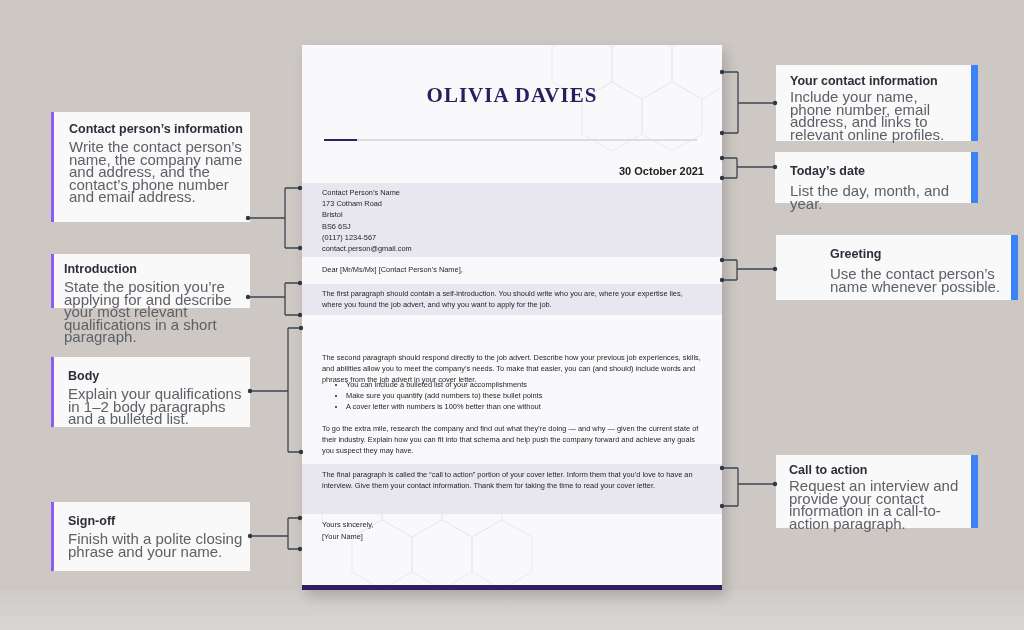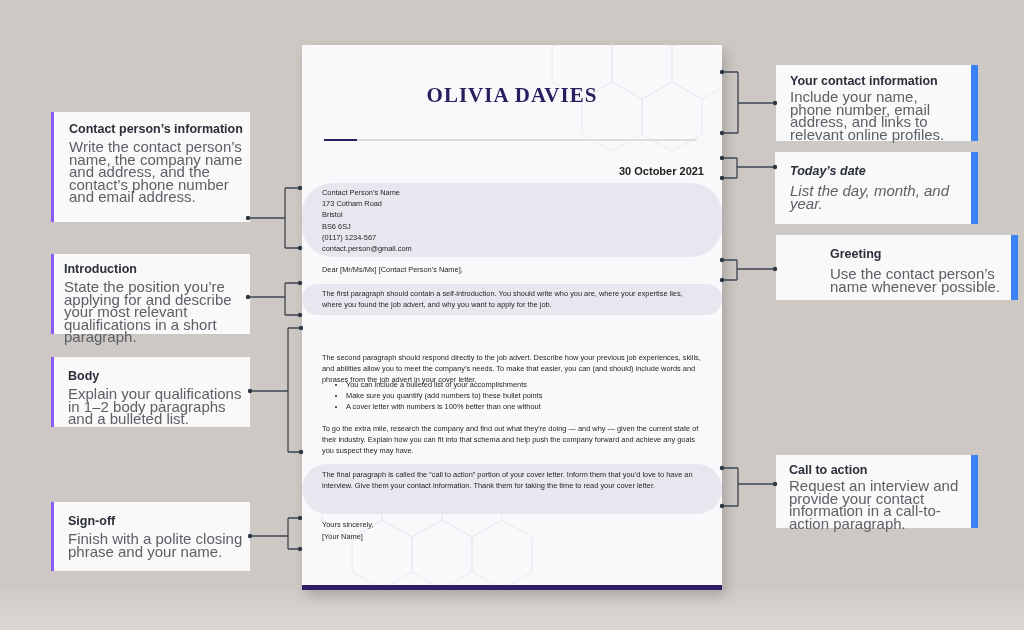--- a/index.html
+++ b/index.html
@@ -7,21 +7,21 @@
   .floor{position:absolute;left:0;top:590px;width:1024px;height:40px;background:linear-gradient(#cfcbc8,#d9d6d3);}
   .paper{position:absolute;left:302px;top:45px;width:420px;height:545px;background:#f9f9fc;box-shadow:4px 6px 12px rgba(0,0,0,0.18);overflow:hidden;}
   .paper .bottom-bar{position:absolute;left:0;bottom:0;width:100%;height:5px;background:#2e1f63;}
   .hex{position:absolute;left:0;top:0;width:420px;height:545px;pointer-events:none;}
   .name{position:absolute;left:0;width:100%;top:38px;text-align:center;font-family:"Liberation Serif",serif;font-weight:bold;font-size:21px;letter-spacing:1px;color:#2b1d5e;}
   .contactline{position:absolute;left:0;width:100%;top:75px;text-align:center;font-size:7.3px;color:#333;}
   .contactline .dot{display:inline-block;width:4px;height:4px;border-radius:50%;background:#222;margin:0 5px;vertical-align:middle;}
   .rule{position:absolute;left:22px;top:94px;width:373px;height:2px;background:#ddd;}
   .rule .accent{position:absolute;left:0;top:0;width:33px;height:2px;background:#2e1f63;}
   .date{position:absolute;right:18px;top:120px;font-size:11px;font-weight:bold;color:#222;}
-  .band{position:absolute;left:0;width:100%;border-radius:31px;}
+  .band{position:absolute;left:0;width:100%;}
   .shade{background:#e8e7f0;}
   .txt{position:absolute;left:20px;right:20px;font-size:7.4px;line-height:11.2px;color:#1f1f1f;}
   .txt ul{margin:0;padding-left:24px;}
   .txt li{list-style:disc;}
   .callout{position:absolute;background:#f9f9f9;}
   .callout.left{border-left:3px solid #8b5cf6;}
   .callout.right{border-right:7px solid #3b82f6;}
   .callout h3{margin:0;font-size:12.5px;font-weight:bold;color:#2b2f3a;line-height:15px;}
   .callout p{margin:4px 0 0 0;font-size:15px;line-height:12.6px;color:#5d6066;}
   svg.conn{position:absolute;left:0;top:0;width:1024px;height:630px;pointer-events:none;}
@@ -90,21 +90,21 @@
 
   <div class="bottom-bar"></div>
 </div>
 
 <div class="callout left" style="left:51px;top:112px;width:196px;height:110px;">
   <div style="padding:10px 0 0 15px;">
     <h3>Contact person’s information</h3>
     <p>Write the contact person’s name, the company name and address, and the contact’s phone number and email address.</p>
   </div>
 </div>
-<div class="callout left" style="left:51px;top:254px;width:196px;height:80px;">
+<div class="callout left" style="left:51px;top:254px;width:196px;height:54px;">
   <div style="padding:8px 0 0 10px;">
     <h3>Introduction</h3>
     <p>State the position you’re applying for and describe your most relevant qualifications in a short paragraph.</p>
   </div>
 </div>
 <div class="callout left" style="left:51px;top:357px;width:196px;height:70px;">
   <div style="padding:12px 0 0 14px;">
     <h3>Body</h3>
     <p>Explain your qualifications in 1–2 body paragraphs and a bulleted list.</p>
   </div>
@@ -115,21 +115,21 @@
     <p>Finish with a polite closing phrase and your name.</p>
   </div>
 </div>
 
 <div class="callout right" style="left:776px;top:65px;width:195px;height:76px;">
   <div style="padding:9px 8px 0 14px;">
     <h3>Your contact information</h3>
     <p style="margin-top:2px;">Include your name, phone number, email address, and links to relevant online profiles.</p>
   </div>
 </div>
-<div class="callout right" style="left:775px;top:152px;width:196px;height:72px;font-style:italic;">
+<div class="callout right" style="left:775px;top:152px;width:196px;height:51px;">
   <div style="padding:12px 0 0 15px;">
     <h3>Today’s date</h3>
     <p style="margin-top:6px;">List the day, month, and year.</p>
   </div>
 </div>
 <div class="callout right" style="left:776px;top:235px;width:196px;height:65px;padding-left:39px;">
   <div style="padding:12px 0 0 15px;">
     <h3>Greeting</h3>
     <p style="margin-top:6px;">Use the contact person’s name whenever possible.</p>
   </div>

